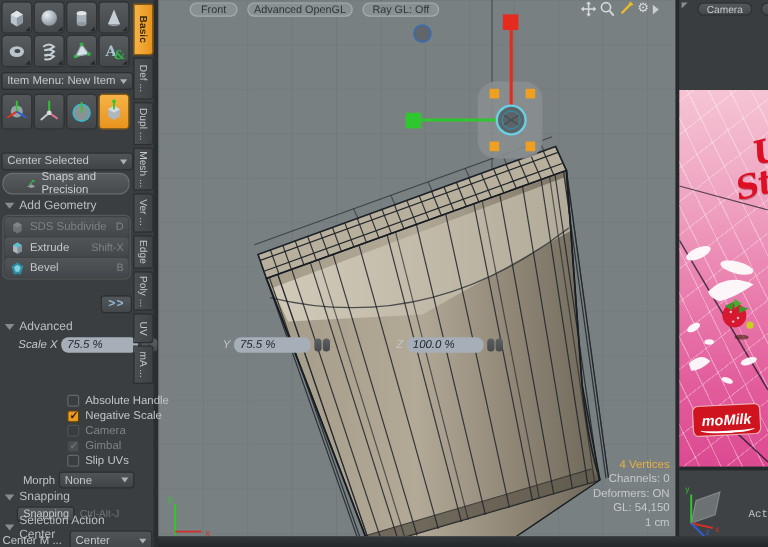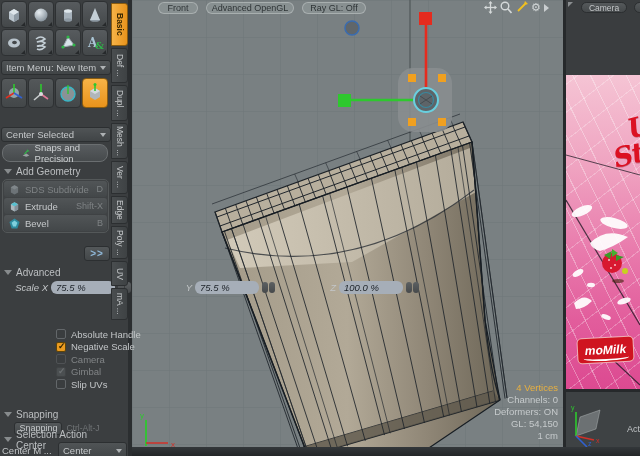--- a/index.html
+++ b/index.html
@@ -134,21 +134,21 @@
     text-shadow:0 1px 0 rgba(120,0,20,.35); }
   .momilk { position:absolute; left:11px; top:262px; width:57px; height:26px; background:#cf1420;
     border:1px solid rgba(255,255,255,.65); border-radius:5px; transform:rotate(-3deg);
     display:flex; align-items:center; justify-content:center; }
   .momilk .mtxt { color:#ffffff; font-size:12px; font-weight:bold; font-style:italic; letter-spacing:0; }
   .momilk .swoosh { position:absolute; left:5px; bottom:1px; width:46px; height:7px;
     border-bottom:2px solid #ffffff; border-radius:50%; }
 
   .rp-bottom { position:absolute; left:0; top:389px; width:74px; height:58px; background:#3e4244;
     border-top:3px solid #26292b; }
-  .act-clip { position:absolute; right:0px; top:32px; color:#bfc3c5; font-size:9px; }
+  .act-clip { position:absolute; right:0px; top:32px; color:#bfc3c5; font-size:9px;font-family:Liberation Mono, monospace; }
 
   .bottom-strip { position:absolute; left:132px; top:447px; width:508px; height:9px;
     background:linear-gradient(#33373a,#232628); z-index:4; }
 </style>
 </head>
 <body>
 
 <div class="app">
 
   <aside class="sidebar">
@@ -350,20 +350,27 @@
       <div class="cb checked gray disabled">
         <span class="box"></span>
         <span class="clbl">Gimbal</span>
       </div>
       <div class="cb">
         <span class="box"></span>
         <span class="clbl">Slip UVs</span>
       </div>
     </div>
 
+    <div class="sb-abs morph-row">
+      <span class="sl">Morph</span>
+      <div class="dropdown">
+        <span class="lbl">None</span>
+        <span class="chev"></span>
+      </div>
+    </div>
 
     <div class="sb-abs sec-header" style="top:408px;">
       <span class="sec-tri"></span>
       <span>Snapping</span>
     </div>
     <div class="sb-abs snapping-row">
       <span class="snap-btn">Snapping</span>
       <span class="snap-sc">Ctrl-Alt-J</span>
     </div>
 

